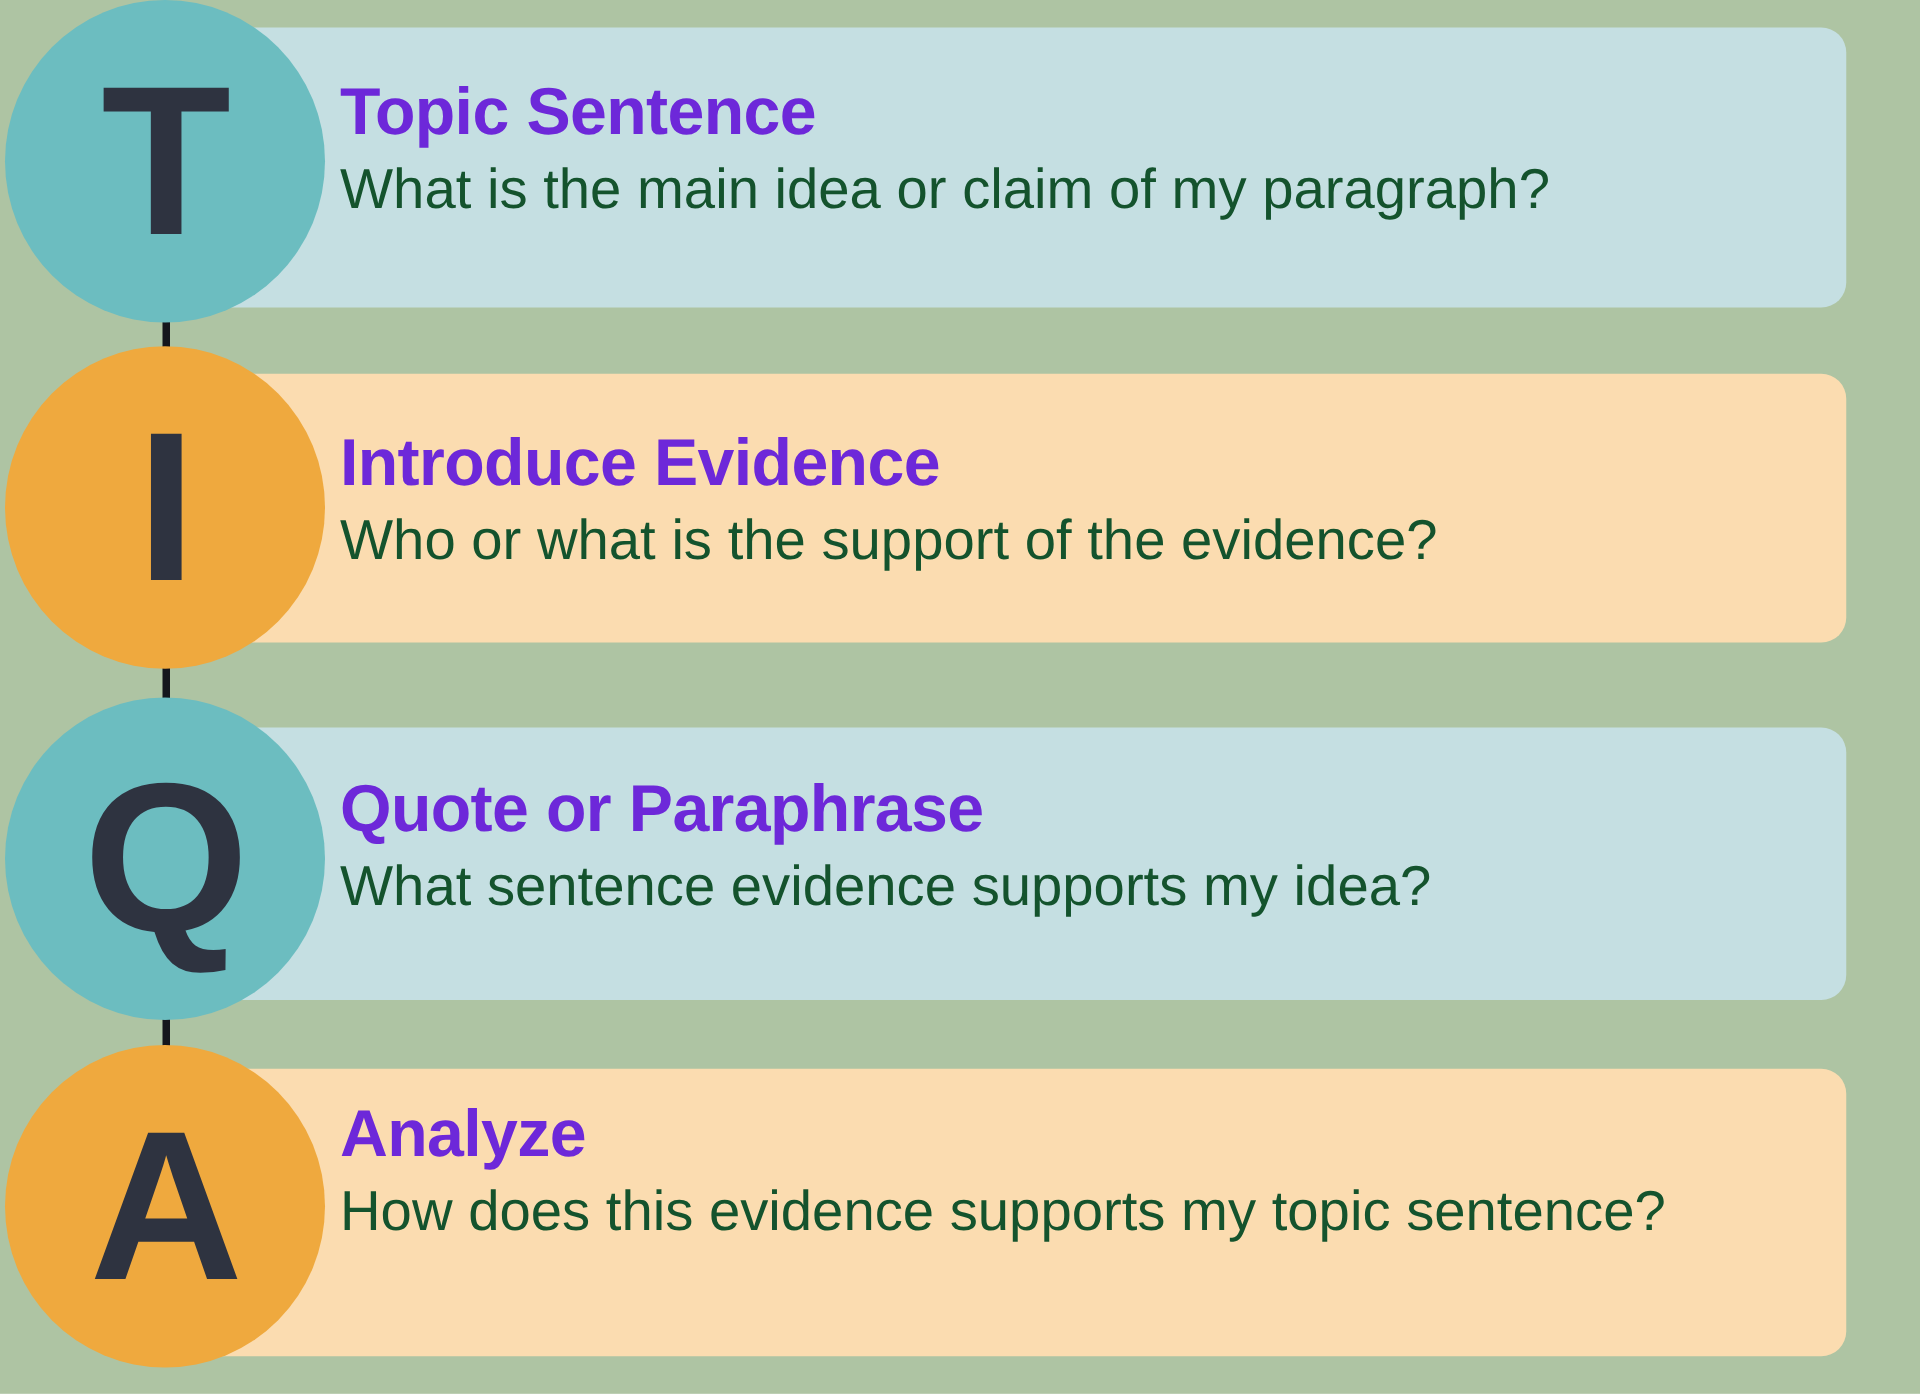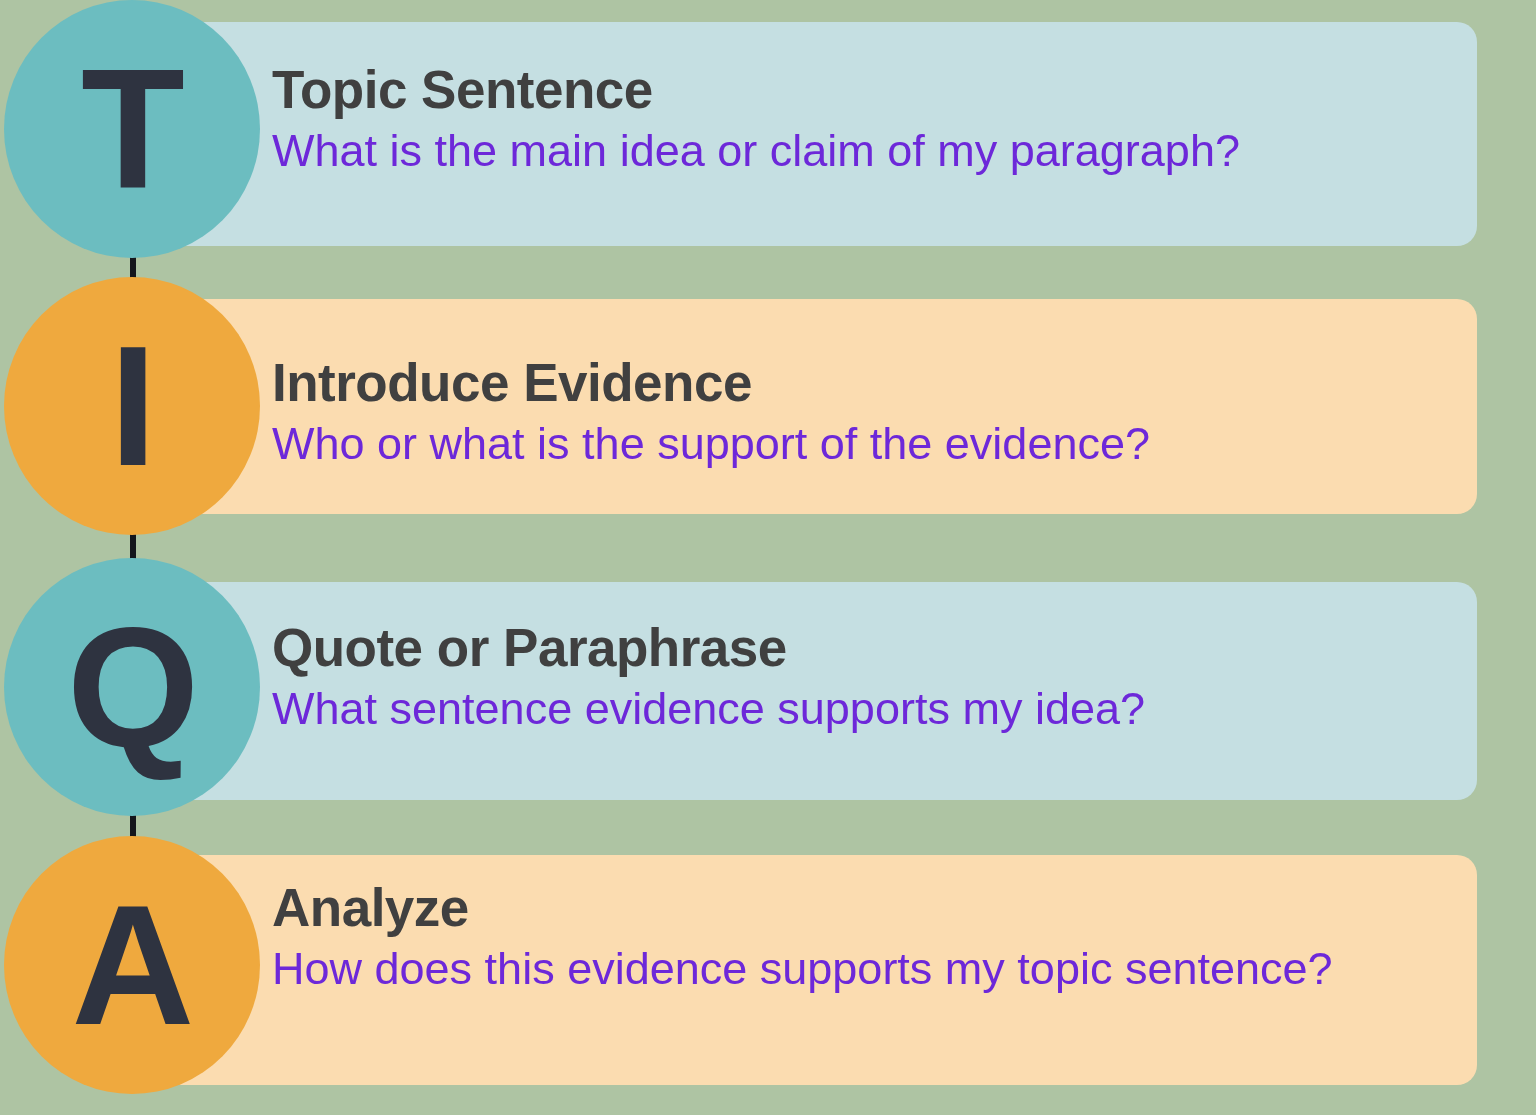--- a/index.html
+++ b/index.html
@@ -79,45 +79,45 @@
     left: 272px;
     z-index: 4;
     width: 1180px;
   }
 
   .step-title {
     font-family: "Liberation Sans", sans-serif;
     font-weight: bold;
     font-size: 53px;
     line-height: 1.04;
-    color: #404040;
+    color: #6d28d9;
     margin: 0 0 6px 0;
     letter-spacing: -0.5px;
     white-space: nowrap;
   }
 
   .step-desc {
     font-family: "Liberation Sans", sans-serif;
     font-weight: normal;
     font-size: 45px;
     line-height: 1.24;
-    color: #6d28d9;
+    color: #14532d;
     margin: 0;
     white-space: nowrap;
   }
 
   
   
   #row-1 .step-card  { top: 22px;  height: 224px; }
   #row-1 .step-badge { top: 0px;   height: 258px; }
   #row-1 .step-text  { top: 62px; }
   
   #row-2 .step-card  { top: 299px; height: 215px; }
   #row-2 .step-badge { top: 277px; height: 258px; }
-  #row-2 .step-text  { top: 343px; margin-top: 12px; }
+  #row-2 .step-text  { top: 343px; }
   
   #row-3 .step-card  { top: 582px; height: 218px; }
   #row-3 .step-badge { top: 558px; height: 258px; }
   #row-3 .step-text  { top: 620px; }
   
   #row-4 .step-card  { top: 855px; height: 230px; }
   #row-4 .step-badge { top: 836px; height: 258px; }
   #row-4 .step-text  { top: 880px; }
 
   

